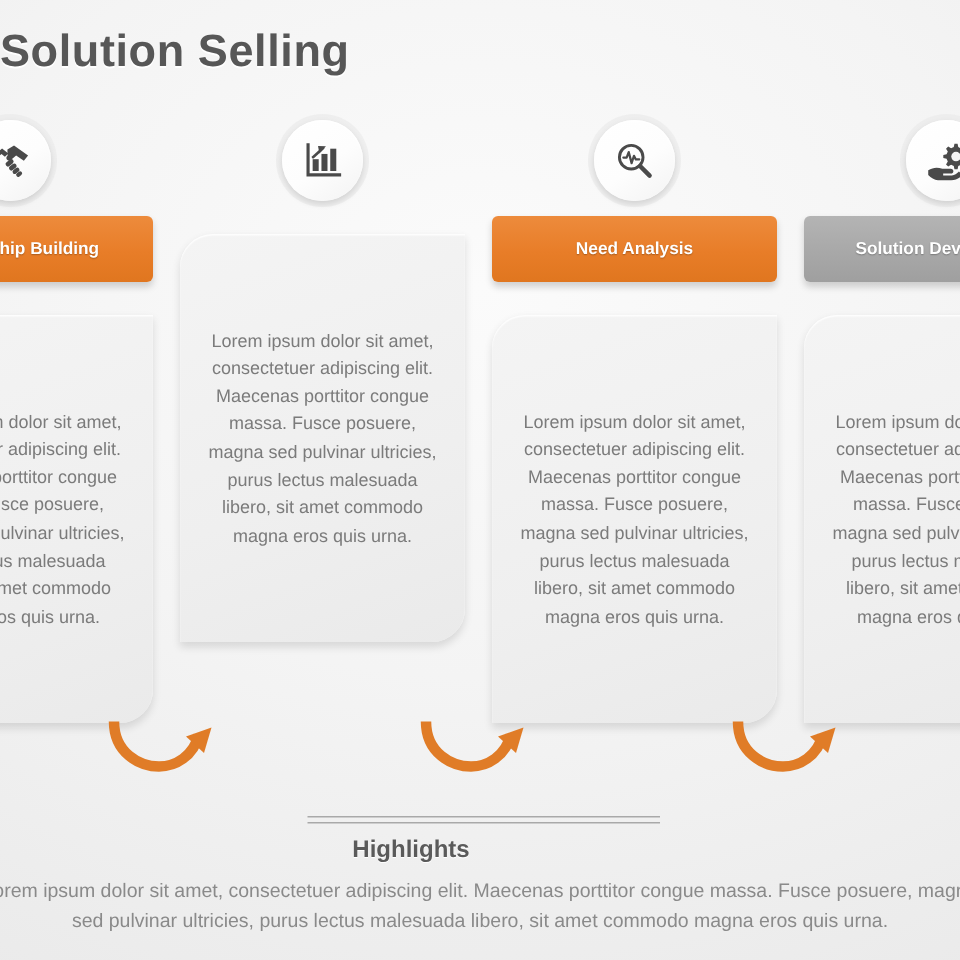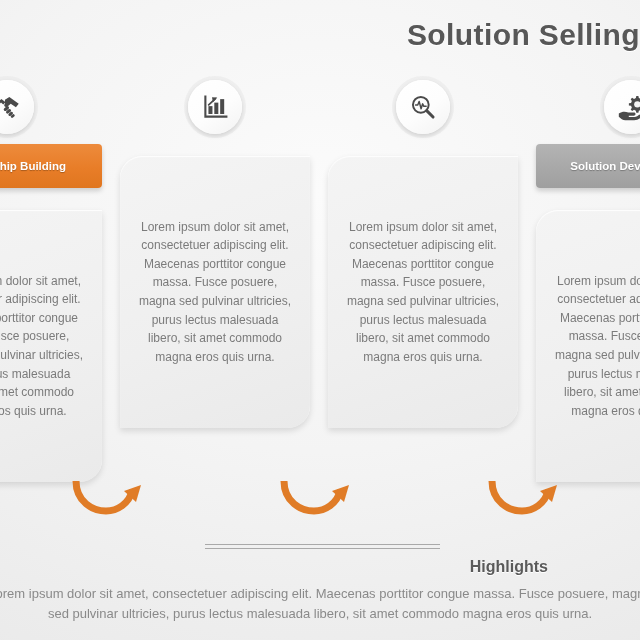--- a/index.html
+++ b/index.html
@@ -17,21 +17,21 @@
       radial-gradient(ellipse 120% 90% at 50% 30%, #fbfbfb 0%, #f4f4f4 45%, #e8e8e8 100%);
     position: relative;
   }
 
   
   .title {
     position: absolute;
     top: 18px;
     left: 0;
     width: 640px;
-    text-align: right;
+    text-align: left;
     font-size: 30px;
     font-weight: bold;
     color: #575757;
     letter-spacing: 0.4px;
     text-shadow: 0 1px 0 #ffffff;
   }
 
   
   .stage {
     position: absolute;
@@ -137,21 +137,21 @@
     height: 1px;
     background: #a9a9a9;
   }
   .hl-rules .r + .r { margin-top: 3px; }
 
   .hl-title {
     position: absolute;
     top: 558px;
     left: 0;
     width: 548px;
-    text-align: right;
+    text-align: center;
     font-size: 16px;
     font-weight: bold;
     color: #5a5a5a;
     text-shadow: 0 1px 0 #ffffff;
   }
 
   .hl-body {
     position: absolute;
     top: 584px;
     left: -110px;
@@ -205,20 +205,21 @@
   </div>
 
   <div class="col col-2">
     <div class="icon-circle">
       <svg width="28" height="28" viewBox="0 0 32 32" fill="none" stroke="#4a4a4a" aria-hidden="true">
         <circle cx="13.5" cy="13.5" r="9" stroke-width="2.2"></circle>
         <path d="M7.5 13.8 L10 13.8 L11.6 9.6 L13.8 18 L15.6 12.4 L17 15.2 L19.6 15.2" stroke-width="1.7" stroke-linejoin="round" stroke-linecap="round"></path>
         <path d="M20.2 20.2 L27.5 27.5" stroke-width="3.4" stroke-linecap="round"></path>
       </svg>
     </div>
+    <div class="hdr orange">Need Analysis</div>
     <div class="body-card">
       <p>Lorem ipsum dolor sit amet, consectetuer adipiscing elit. Maecenas porttitor congue massa. Fusce posuere, magna sed pulvinar ultricies, purus lectus malesuada libero, sit amet commodo magna eros quis urna.</p>
     </div>
   </div>
 
   <div class="col col-3">
     <div class="icon-circle">
       <svg width="29" height="29" viewBox="0 0 32 32" fill="#4a4a4a" aria-hidden="true">
         <path d="M21.3 3.2 L23.6 3.2 L24.1 5.6 L26.1 6.5 L28.2 5.2 L29.8 6.8 L28.5 8.9 L29.4 10.9 L31.8 11.4 L31.8 13.7 L29.4 14.2 L28.5 16.2 L29.8 18.3 L28.2 19.9 L26.1 18.6 L24.1 19.5 L23.6 21.9 L21.3 21.9 L20.8 19.5 L18.8 18.6 L16.7 19.9 L15.1 18.3 L16.4 16.2 L15.5 14.2 L13.1 13.7 L13.1 11.4 L15.5 10.9 L16.4 8.9 L15.1 6.8 L16.7 5.2 L18.8 6.5 L20.8 5.6 Z"></path>
         <circle cx="22.45" cy="12.55" r="3.5" fill="#f3f3f3"></circle>

